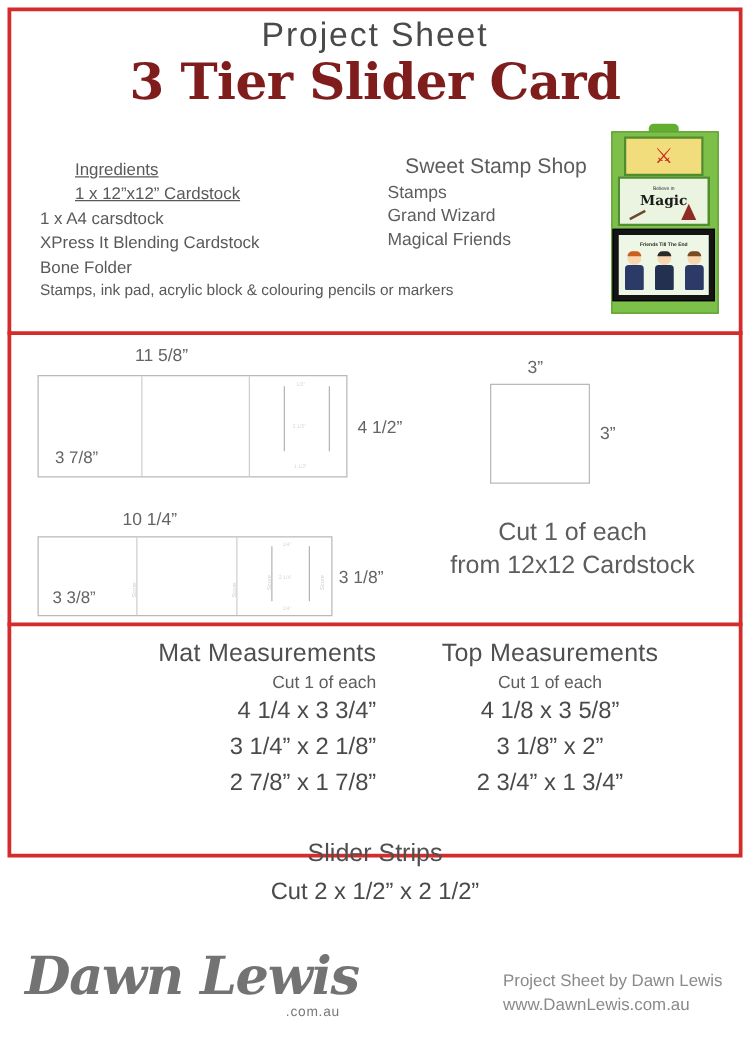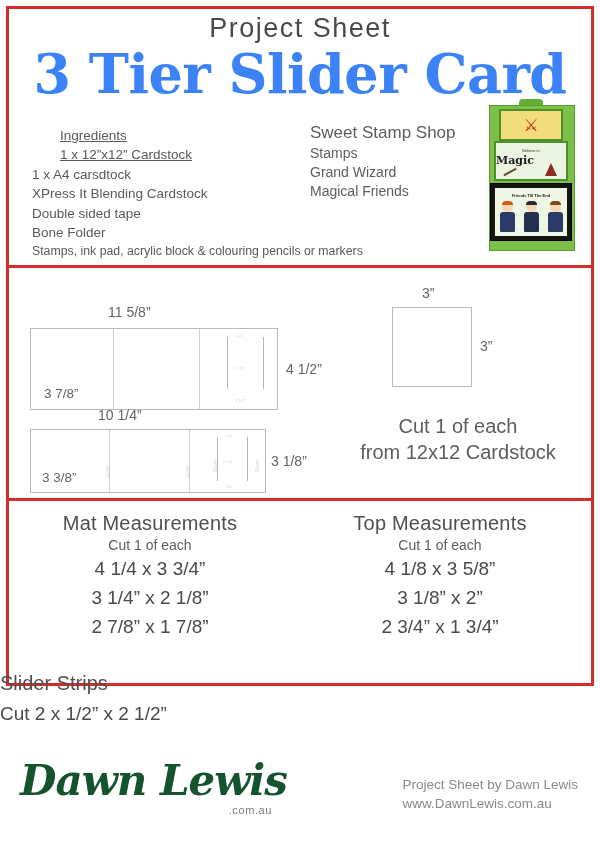--- a/index.html
+++ b/index.html
@@ -32,43 +32,43 @@
   .div2{top:498px;}
 
   
   .hdr{position:absolute;left:0;top:14px;width:600px;text-align:center;}
   .hdr-sup{
     font-size:27px;letter-spacing:1.5px;color:#4a4a4a;font-weight:300;
     line-height:1.05;
   }
   .hdr-main{
     font-family:"DejaVu Serif", serif;
-    font-size:54px;font-weight:700;color:#3b82f6;
+    font-size:40px;font-weight:700;color:#7f1d1d;
     letter-spacing:-0.5px;line-height:1.12;margin-top:2px;
   }
 
   
   .ingr{position:absolute;left:32px;top:126px;width:300px;}
   .ingr div{font-size:13.5px;line-height:19.4px;color:#595959;white-space:nowrap;}
   .ingr div.u{text-decoration:underline;margin-left:28px;}
   .ingr .last{font-size:12.3px;}
 
   .stamps{position:absolute;left:310px;top:122px;width:190px;}
-  .stamps .shop{font-size:17px;line-height:22px;color:#5d5d5d;}
+  .stamps .shop{font-size:17px;line-height:22px;color:#5d5d5d;margin-left:14px;}
   .stamps .prod{font-size:14px;line-height:19px;color:#5d5d5d;}
 
   
   .photo{position:absolute;left:485px;top:97px;width:92px;height:152px;}
   .ph-body{position:absolute;left:4px;top:8px;width:84px;height:144px;background:#7cc04a;border:1px solid #5e9c33;}
   .ph-tab{position:absolute;left:34px;top:2px;width:24px;height:9px;background:#63ad32;border-radius:4px 4px 0 0;}
   .ph-t1{position:absolute;left:14px;top:12px;width:64px;height:32px;background:#f2dd7c;border:2px solid #4f8f2b;box-sizing:border-box;}
   .ph-t1 .crest{position:absolute;left:50%;top:50%;transform:translate(-50%,-50%);font-size:17px;color:#c52d22;line-height:1;}
   .ph-t2{position:absolute;left:9px;top:44px;width:74px;height:40px;background:#eaf4e0;border:2px solid #4f8f2b;box-sizing:border-box;}
   .ph-t2 .l1{position:absolute;left:0;right:0;top:5px;text-align:center;font-size:4px;color:#333;}
-  .ph-t2 .l2{position:absolute;left:0;right:0;top:11px;text-align:left;font-family:"DejaVu Serif",serif;font-size:11px;font-weight:700;color:#1a1a1a;}
+  .ph-t2 .l2{position:absolute;left:0;right:0;top:11px;text-align:center;font-family:"DejaVu Serif",serif;font-size:11px;font-weight:700;color:#1a1a1a;}
   .ph-t2 .hat{position:absolute;right:9px;bottom:3px;width:0;height:0;border-left:6px solid transparent;border-right:6px solid transparent;border-bottom:13px solid #8e2b22;}
   .ph-t2 .wand{position:absolute;left:7px;bottom:6px;width:14px;height:2px;background:#6b4a2b;transform:rotate(-28deg);}
   .ph-t3{position:absolute;left:5px;top:86px;width:82px;height:58px;background:#141414;border:1px solid #000;box-sizing:border-box;}
   .ph-t3 .inner{position:absolute;left:4px;top:4px;right:4px;bottom:4px;background:#eef6e6;}
   .ph-t3 .ttl{position:absolute;left:0;right:0;top:5px;text-align:center;font-size:4px;font-weight:700;color:#222;}
   .ph-figs{position:absolute;left:0;right:0;bottom:4px;display:flex;justify-content:space-around;align-items:flex-end;}
   .fig{width:16px;}
   .fig .head{width:11px;height:11px;border-radius:50%;background:#f6d7b0;margin:0 auto;}
   .fig .hair{position:relative;width:11px;height:4px;margin:0 auto -4px;border-radius:5px 5px 0 0;}
   .fig .robe{width:15px;height:20px;margin:0 auto;border-radius:3px 3px 1px 1px;}
@@ -81,36 +81,36 @@
   .dim-sm{position:absolute;font-size:13.5px;color:#646464;white-space:nowrap;}
   .micro{position:absolute;font-size:4.2px;color:#d8d8d8;white-space:nowrap;}
   .micro-v{position:absolute;font-size:4.6px;color:#cfcfcf;white-space:nowrap;transform:rotate(-90deg);transform-origin:left top;}
   .slit{position:absolute;width:1px;background:#b5b5b5;}
 
   .cutnote{position:absolute;left:330px;top:413px;width:256px;text-align:center;
            font-size:20px;line-height:26px;color:#5d5d5d;}
 
   
   .meas{position:absolute;top:512px;width:280px;text-align:center;}
-  .meas.left{left:10px;}
+  .meas.left{left:21px;text-align:right;}
   .meas.right{left:300px;}
   .meas h3{margin:0;font-weight:400;font-size:20px;color:#4f4f4f;letter-spacing:0.2px;}
   .meas .sub{font-size:14px;color:#5d5d5d;margin-top:2px;}
   .meas .line{font-size:19px;color:#4a4a4a;line-height:26px;margin-top:3px;}
 
-  .strips{position:absolute;left:0;top:672px;width:600px;}
+  .strips{position:absolute;left:0;top:672px;width:600px;text-align:center;}
   .strips h3{margin:0;font-weight:400;font-size:20px;color:#4f4f4f;}
   .strips .line{font-size:19px;color:#4a4a4a;margin-top:8px;}
 
   
   .logo{position:absolute;left:20px;top:760px;width:300px;}
   .logo .name{
     font-family:"DejaVu Serif", serif;
     font-size:42px;font-weight:700;font-style:italic;
-    color:#14532d;line-height:1;letter-spacing:-1px;
+    color:#737373;line-height:1;letter-spacing:-1px;
   }
   .logo .dom{
     position:absolute;right:48px;top:44px;
     font-size:11px;color:#7a7a7a;letter-spacing:0.6px;
   }
   .ftr{position:absolute;right:22px;top:775px;}
   .ftr div{font-size:13.5px;line-height:19px;color:#8a8a8a;}
 </style>
 </head>
 <body>
@@ -124,21 +124,20 @@
   <div class="hdr">
     <div class="hdr-sup">Project  Sheet</div>
     <div class="hdr-main">3 Tier Slider Card</div>
   </div>
 
   <div class="ingr">
     <div class="u">Ingredients</div>
     <div class="u">1 x 12”x12” Cardstock</div>
     <div>1 x A4 carsdtock</div>
     <div>XPress It Blending Cardstock</div>
-    <div>Double sided tape</div>
     <div>Bone Folder</div>
     <div class="last">Stamps, ink pad, acrylic block &amp; colouring pencils or markers</div>
   </div>
 
   <div class="stamps">
     <div class="shop">Sweet Stamp Shop</div>
     <div class="prod">Stamps</div>
     <div class="prod">Grand Wizard</div>
     <div class="prod">Magical Friends</div>
   </div>
@@ -172,21 +171,21 @@
           <div class="fig">
             <div class="hair" style="background:#7a4a22"></div>
             <div class="head"></div>
             <div class="robe" style="background:#2b3a66"></div>
           </div>
         </div>
       </div>
     </div>
   </div>
 
-  <div class="dgm" style="left:30px;top:278px;width:265px;height:110px;margin-top:28px;">
+  <div class="dgm" style="left:30px;top:278px;width:265px;height:110px;">
     <div class="dim" style="left:78px;top:-2px;">11 5/8”</div>
     <div class="box" style="left:0;top:22px;width:248px;height:82px;">
       <div class="vline" style="left:82px;"></div>
       <div class="vline" style="left:168px;"></div>
       <div class="slit" style="left:196px;top:8px;height:52px;"></div>
       <div class="slit" style="left:232px;top:8px;height:52px;"></div>
       <div class="micro" style="left:206px;top:4px;">1/2”</div>
       <div class="micro" style="left:203px;top:37px;">2 1/2”</div>
       <div class="micro" style="left:204px;top:69px;">1 1/2”</div>
     </div>

